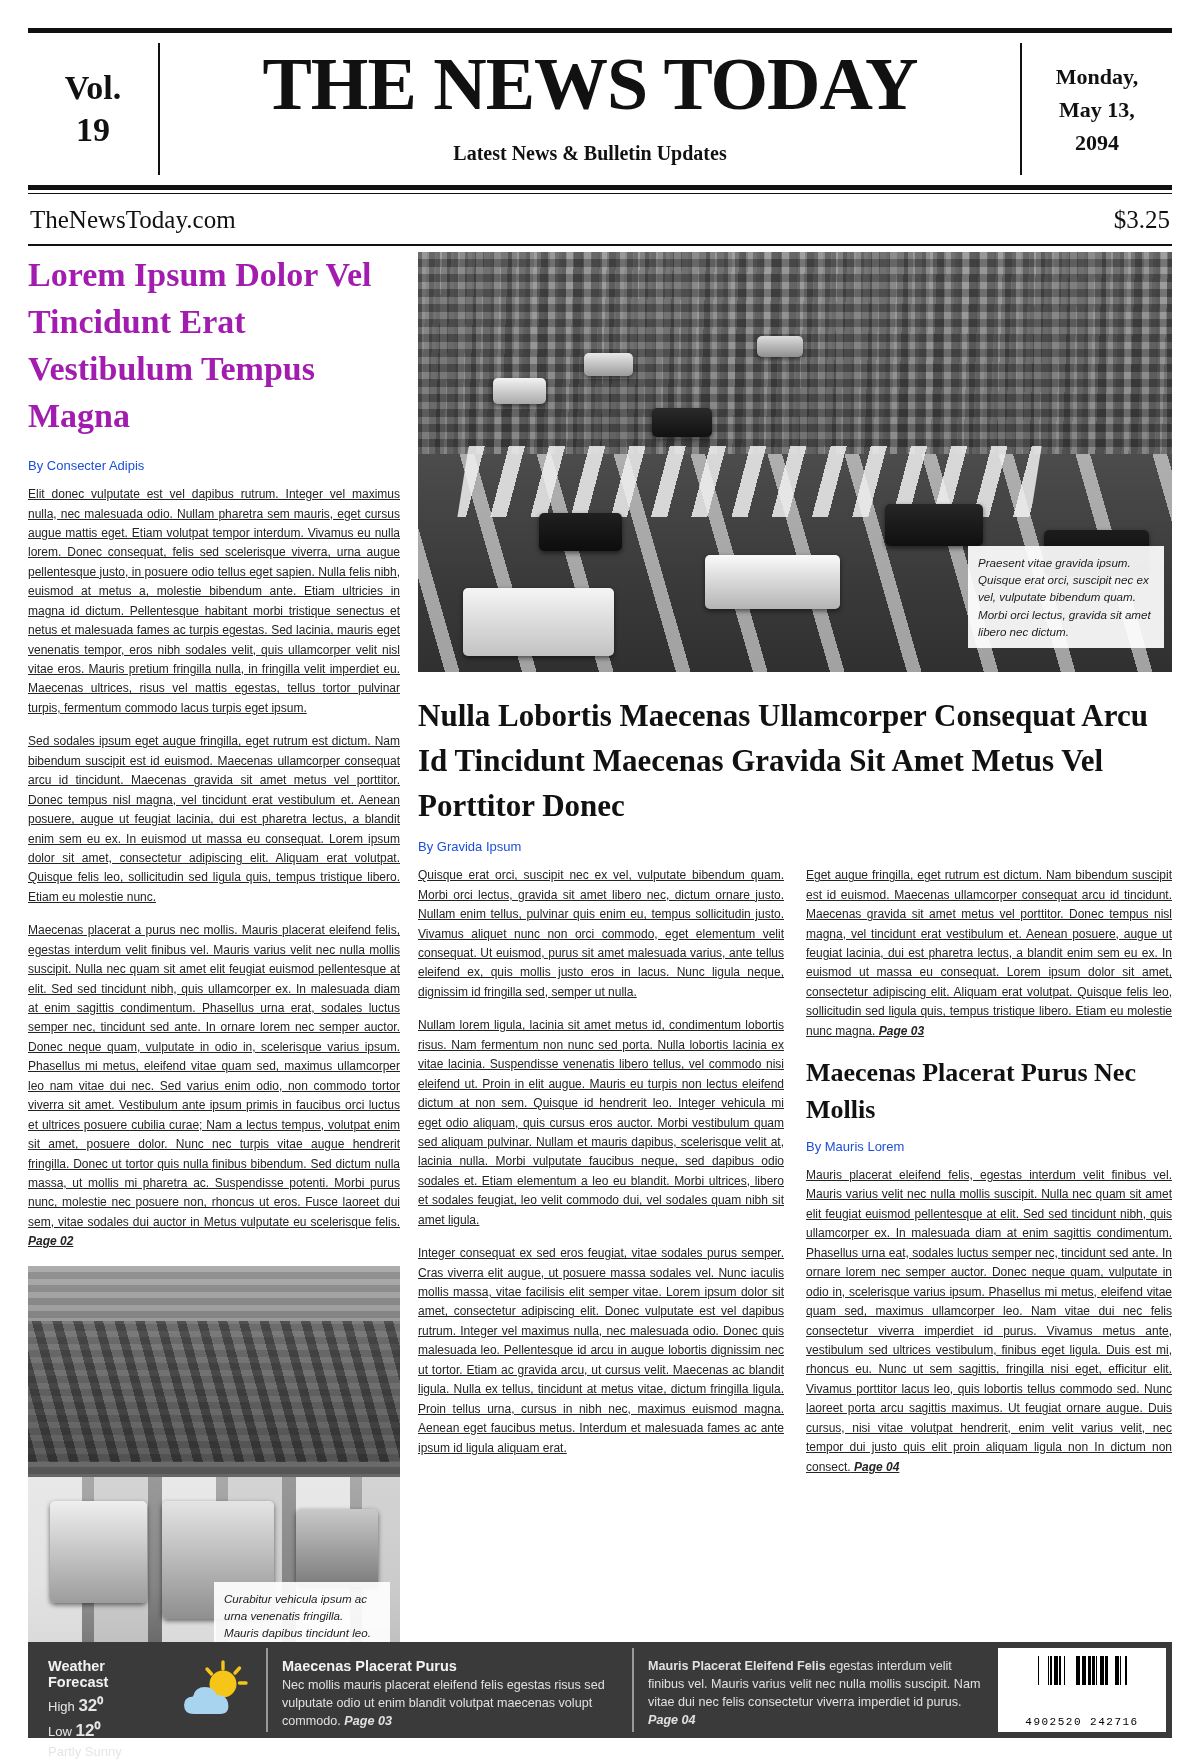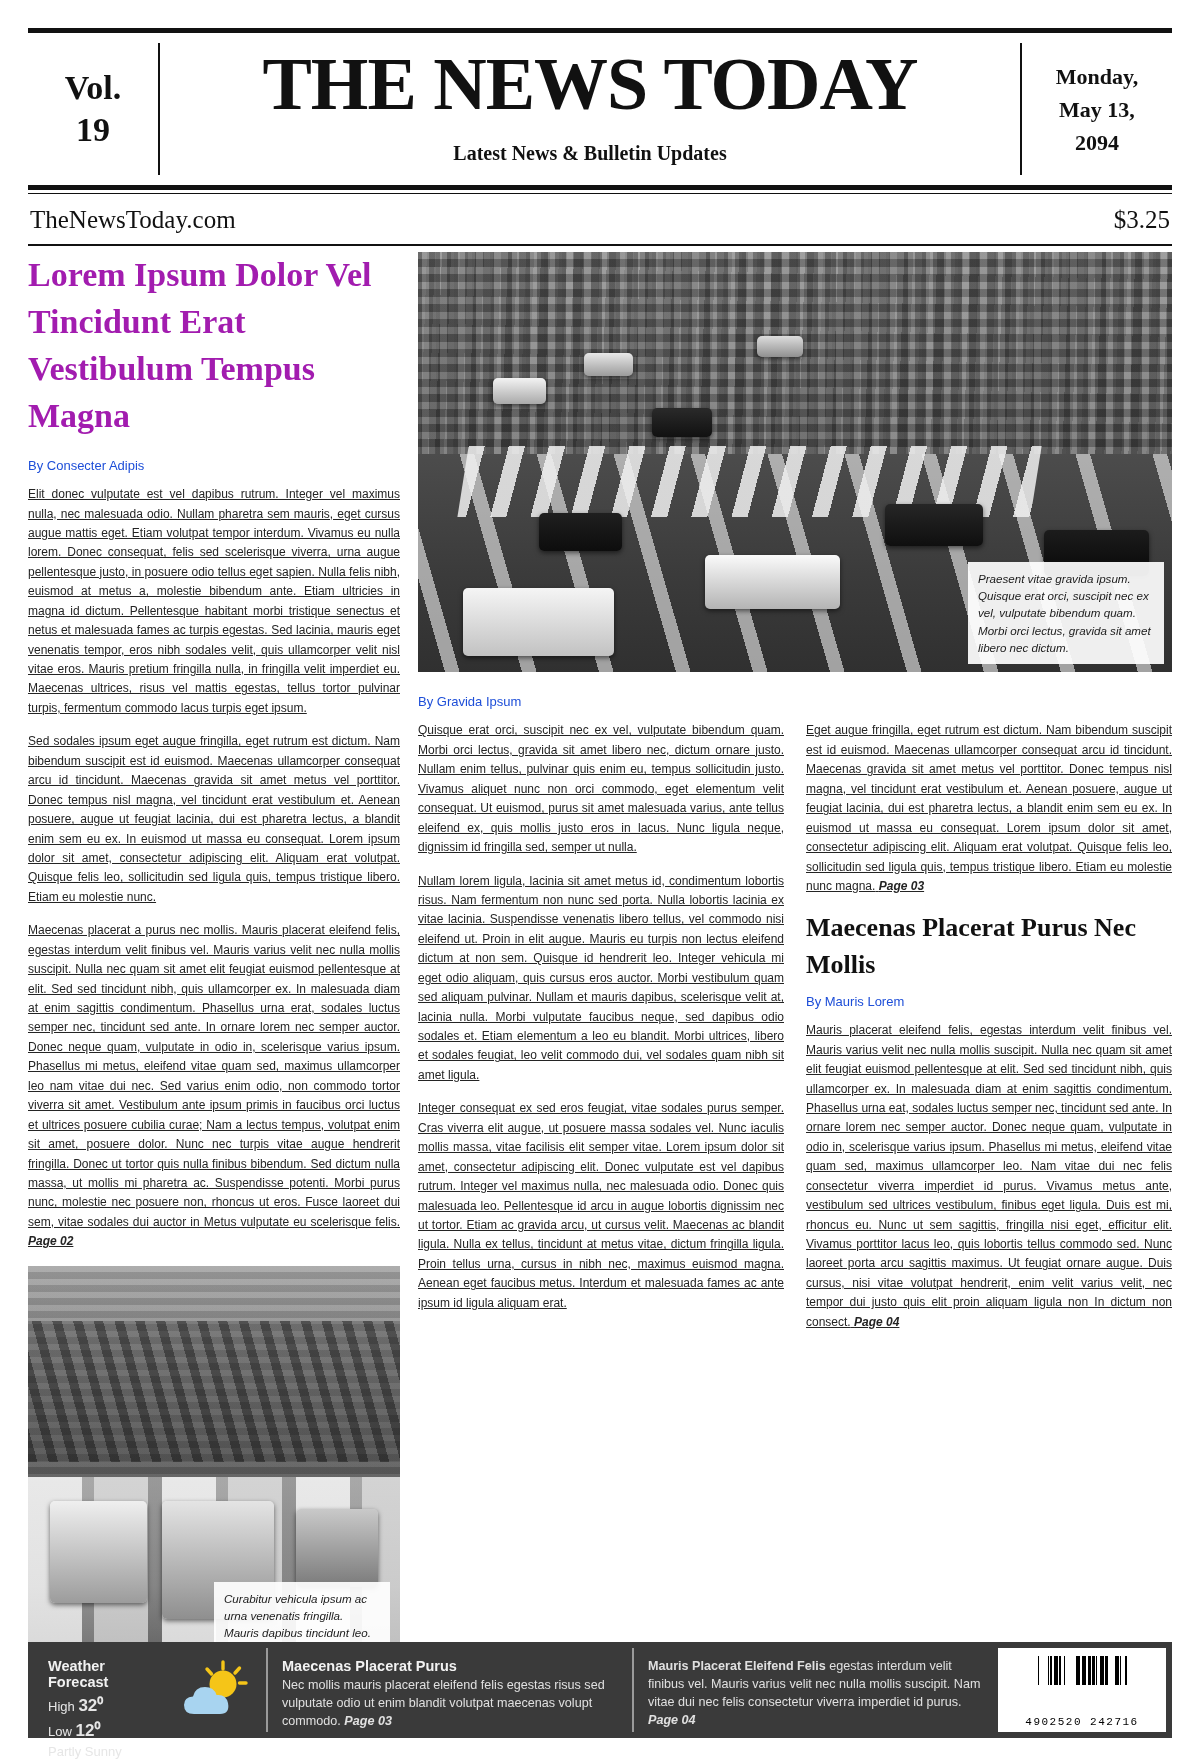--- a/index.html
+++ b/index.html
@@ -127,21 +127,21 @@
   .caption {
     position: absolute;
     background: rgba(255,255,255,0.92);
     font-family: "Liberation Sans", sans-serif;
     font-style: italic;
     font-size: 11.6px;
     line-height: 1.5;
     color: #1b1b1b;
     padding: 8px 10px;
   }
-  .caption-hero { right: 8px; bottom: 8px; width: 196px; }
+  .caption-hero { right: 8px; bottom: 24px; width: 196px; }
   .caption-second { left: 186px; bottom: 8px; width: 176px; }
 
   
   .sky { position:absolute; inset:0; }
   .hero-bg {
     background:
       linear-gradient(180deg, rgba(255,255,255,0.10) 0%, rgba(0,0,0,0.35) 100%),
       repeating-linear-gradient(92deg, #6e6e6e 0 9px, #5d5d5d 9px 17px, #787878 17px 24px, #4f4f4f 24px 33px),
       linear-gradient(180deg,#8a8a8a 0%, #6a6a6a 38%, #4a4a4a 66%, #3a3a3a 100%);
   }
@@ -308,20 +308,21 @@
         <div class="car" style="left:31%;top:37%;width:8%;height:7%;background:linear-gradient(180deg,#2a2a2a,#111);"></div>
         <div class="car" style="left:45%;top:20%;width:6%;height:5%;background:linear-gradient(180deg,#ddd,#909090);"></div>
         <div class="car" style="left:16%;top:62%;width:11%;height:9%;background:linear-gradient(180deg,#1f1f1f,#0d0d0d);"></div>
         <div class="car" style="left:38%;top:72%;width:18%;height:13%;background:linear-gradient(180deg,#fafafa,#b4b4b4);"></div>
         <div class="car" style="left:62%;top:60%;width:13%;height:10%;background:linear-gradient(180deg,#262626,#0f0f0f);"></div>
         <div class="car" style="left:83%;top:66%;width:14%;height:11%;background:linear-gradient(180deg,#1c1c1c,#080808);"></div>
         <div class="car" style="left:6%;top:80%;width:20%;height:16%;background:linear-gradient(180deg,#f5f5f5,#c2c2c2);"></div>
         <div class="caption caption-hero">Praesent vitae gravida ipsum. Quisque erat orci, suscipit nec ex vel, vulputate bibendum quam. Morbi orci lectus, gravida sit amet libero nec dictum.</div>
       </div>
 
+      <h2 class="head2">Nulla Lobortis Maecenas Ullamcorper Consequat Arcu Id Tincidunt Maecenas Gravida Sit Amet Metus Vel Porttitor Donec</h2>
       <div class="byline">By Gravida Ipsum</div>
 
       <div class="two-col">
         <div>
           <p class="body">Quisque erat orci, suscipit nec ex vel, vulputate bibendum quam. Morbi orci lectus, gravida sit amet libero nec, dictum ornare justo. Nullam enim tellus, pulvinar quis enim eu, tempus sollicitudin justo. Vivamus aliquet nunc non orci commodo, eget elementum velit consequat. Ut euismod, purus sit amet malesuada varius, ante tellus eleifend ex, quis mollis justo eros in lacus. Nunc ligula neque, dignissim id fringilla sed, semper ut nulla.</p>
           <p class="body">Nullam lorem ligula, lacinia sit amet metus id, condimentum lobortis risus. Nam fermentum non nunc sed porta. Nulla lobortis lacinia ex vitae lacinia. Suspendisse venenatis libero tellus, vel commodo nisi eleifend ut. Proin in elit augue. Mauris eu turpis non lectus eleifend dictum at non sem. Quisque id hendrerit leo. Integer vehicula mi eget odio aliquam, quis cursus eros auctor. Morbi vestibulum quam sed aliquam pulvinar. Nullam et mauris dapibus, scelerisque velit at, lacinia nulla. Morbi vulputate faucibus neque, sed dapibus odio sodales et. Etiam elementum a leo eu blandit. Morbi ultrices, libero et sodales feugiat, leo velit commodo dui, vel sodales quam nibh sit amet ligula.</p>
           <p class="body">Integer consequat ex sed eros feugiat, vitae sodales purus semper. Cras viverra elit augue, ut posuere massa sodales vel. Nunc iaculis mollis massa, vitae facilisis elit semper vitae. Lorem ipsum dolor sit amet, consectetur adipiscing elit. Donec vulputate est vel dapibus rutrum. Integer vel maximus nulla, nec malesuada odio. Donec quis malesuada leo. Pellentesque id arcu in augue lobortis dignissim nec ut tortor. Etiam ac gravida arcu, ut cursus velit. Maecenas ac blandit ligula. Nulla ex tellus, tincidunt at metus vitae, dictum fringilla ligula. Proin tellus urna, cursus in nibh nec, maximus euismod magna. Aenean eget faucibus metus. Interdum et malesuada fames ac ante ipsum id ligula aliquam erat.</p>
         </div>
         <div>
           <p class="body"><span>Eget augue fringilla, eget rutrum est dictum. Nam bibendum suscipit est id euismod. Maecenas ullamcorper consequat arcu id tincidunt. Maecenas gravida sit amet metus vel porttitor. Donec tempus nisl magna, vel tincidunt erat vestibulum et. Aenean posuere, augue ut feugiat lacinia, dui est pharetra lectus, a blandit enim sem eu ex. In euismod ut massa eu consequat. Lorem ipsum dolor sit amet, consectetur adipiscing elit. Aliquam erat volutpat. Quisque felis leo, sollicitudin sed ligula quis, tempus tristique libero. Etiam eu molestie nunc magna.</span> <span class="pageref">Page 03</span></p>

